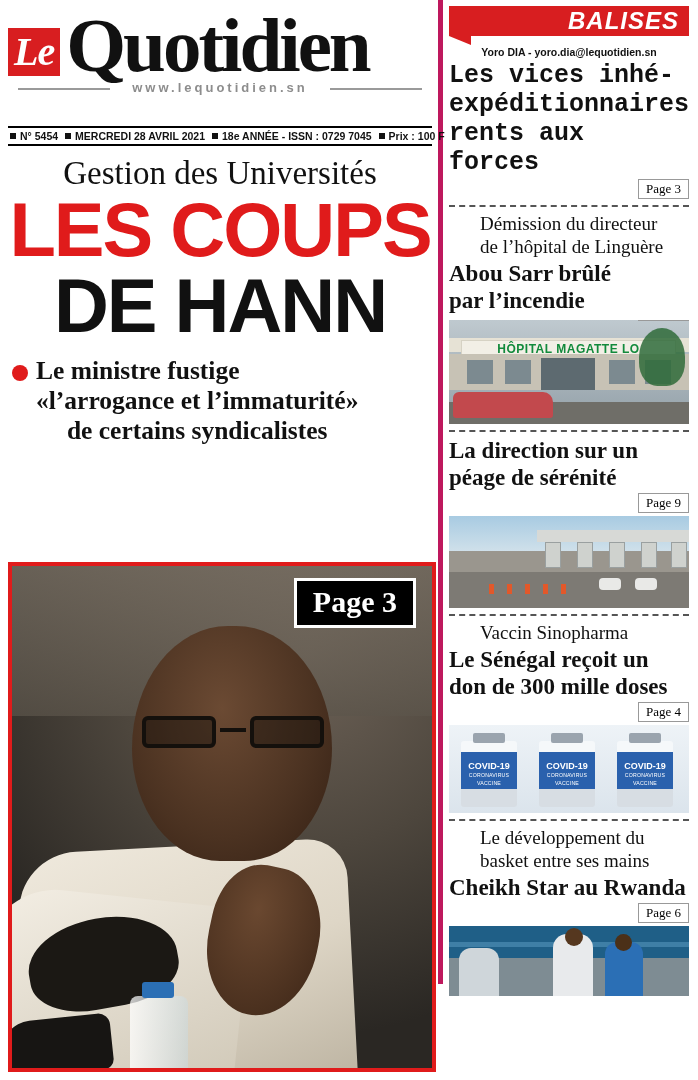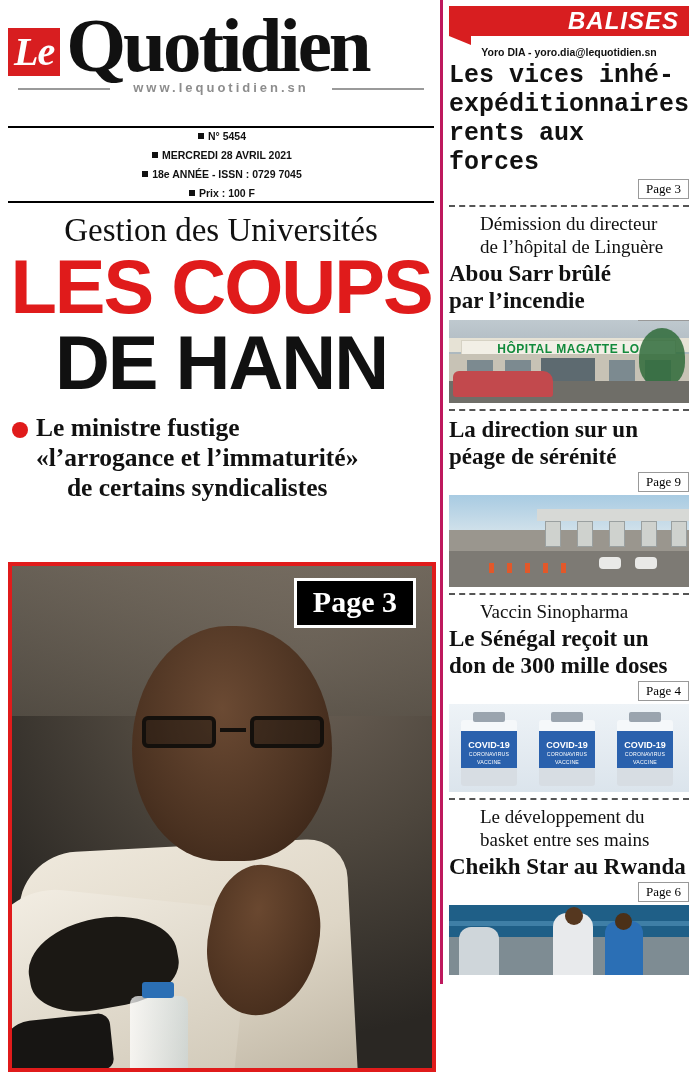--- a/index.html
+++ b/index.html
@@ -16,21 +16,21 @@
     display: flex;
     flex-direction: row;
   }
 
   
   .left-col {
     width: 443px;
     height: 984px;
     position: relative;
     padding: 0 6px 0 8px;
-    border-right: 3px solid #be185d;
+    border-right: 5px solid #be185d;
   }
 
   
   .masthead {
     position: relative;
     height: 120px;
     padding-top: 6px;
   }
   .masthead-row {
     display: flex;
@@ -84,21 +84,20 @@
     border-bottom: 2px solid #000;
     padding: 2px 0 2px 2px;
     font-family: "Liberation Sans", sans-serif;
     font-size: 10.5px;
     font-weight: bold;
     color: #111;
     display: flex;
     gap: 7px;
     align-items: center;
     white-space: nowrap;
-    flex-direction: column;
   }
   .sq { display: inline-block; width: 6px; height: 6px; background: #111; margin-right: 4px; vertical-align: 1px;}
 
   .kicker {
     font-family: "Liberation Serif", serif;
     font-size: 33px;
     line-height: 38px;
     text-align: center;
     margin-top: 8px;
     color: #111;
@@ -298,21 +297,21 @@
     margin-top: 2px;
   }
   .pageref.onimg {
     position: absolute; right: 0; top: -21px;
   }
   .clearfix::after { content: ""; display: block; clear: both; }
 
   .r-photo { position: relative; width: 100%; overflow: hidden; }
 
   
-  .ph-hosp { height: 83px; background: linear-gradient(#bfc9cf, #93a0a8); }
+  .ph-hosp { height: 104px; background: linear-gradient(#bfc9cf, #93a0a8); }
   .ph-hosp .roof { position: absolute; left: 0; top: 18px; width: 100%; height: 14px; background: #e6e2d5; }
   .ph-hosp .sign {
     position: absolute; left: 12px; top: 20px; width: 215px; height: 17px;
     background: #f2efe6; color: #128a3c;
     font-family: "Liberation Sans", sans-serif; font-weight: bold; font-size: 12px;
     text-align: center; line-height: 17px; letter-spacing: .5px;
     border: 1px solid #d6d2c4;
   }
   .ph-hosp .bldg { position: absolute; left: 0; top: 34px; width: 100%; height: 36px; background: #c7c2b5; }
   .ph-hosp .door { position: absolute; left: 92px; top: 38px; width: 54px; height: 32px; background: #5d6a70; }

